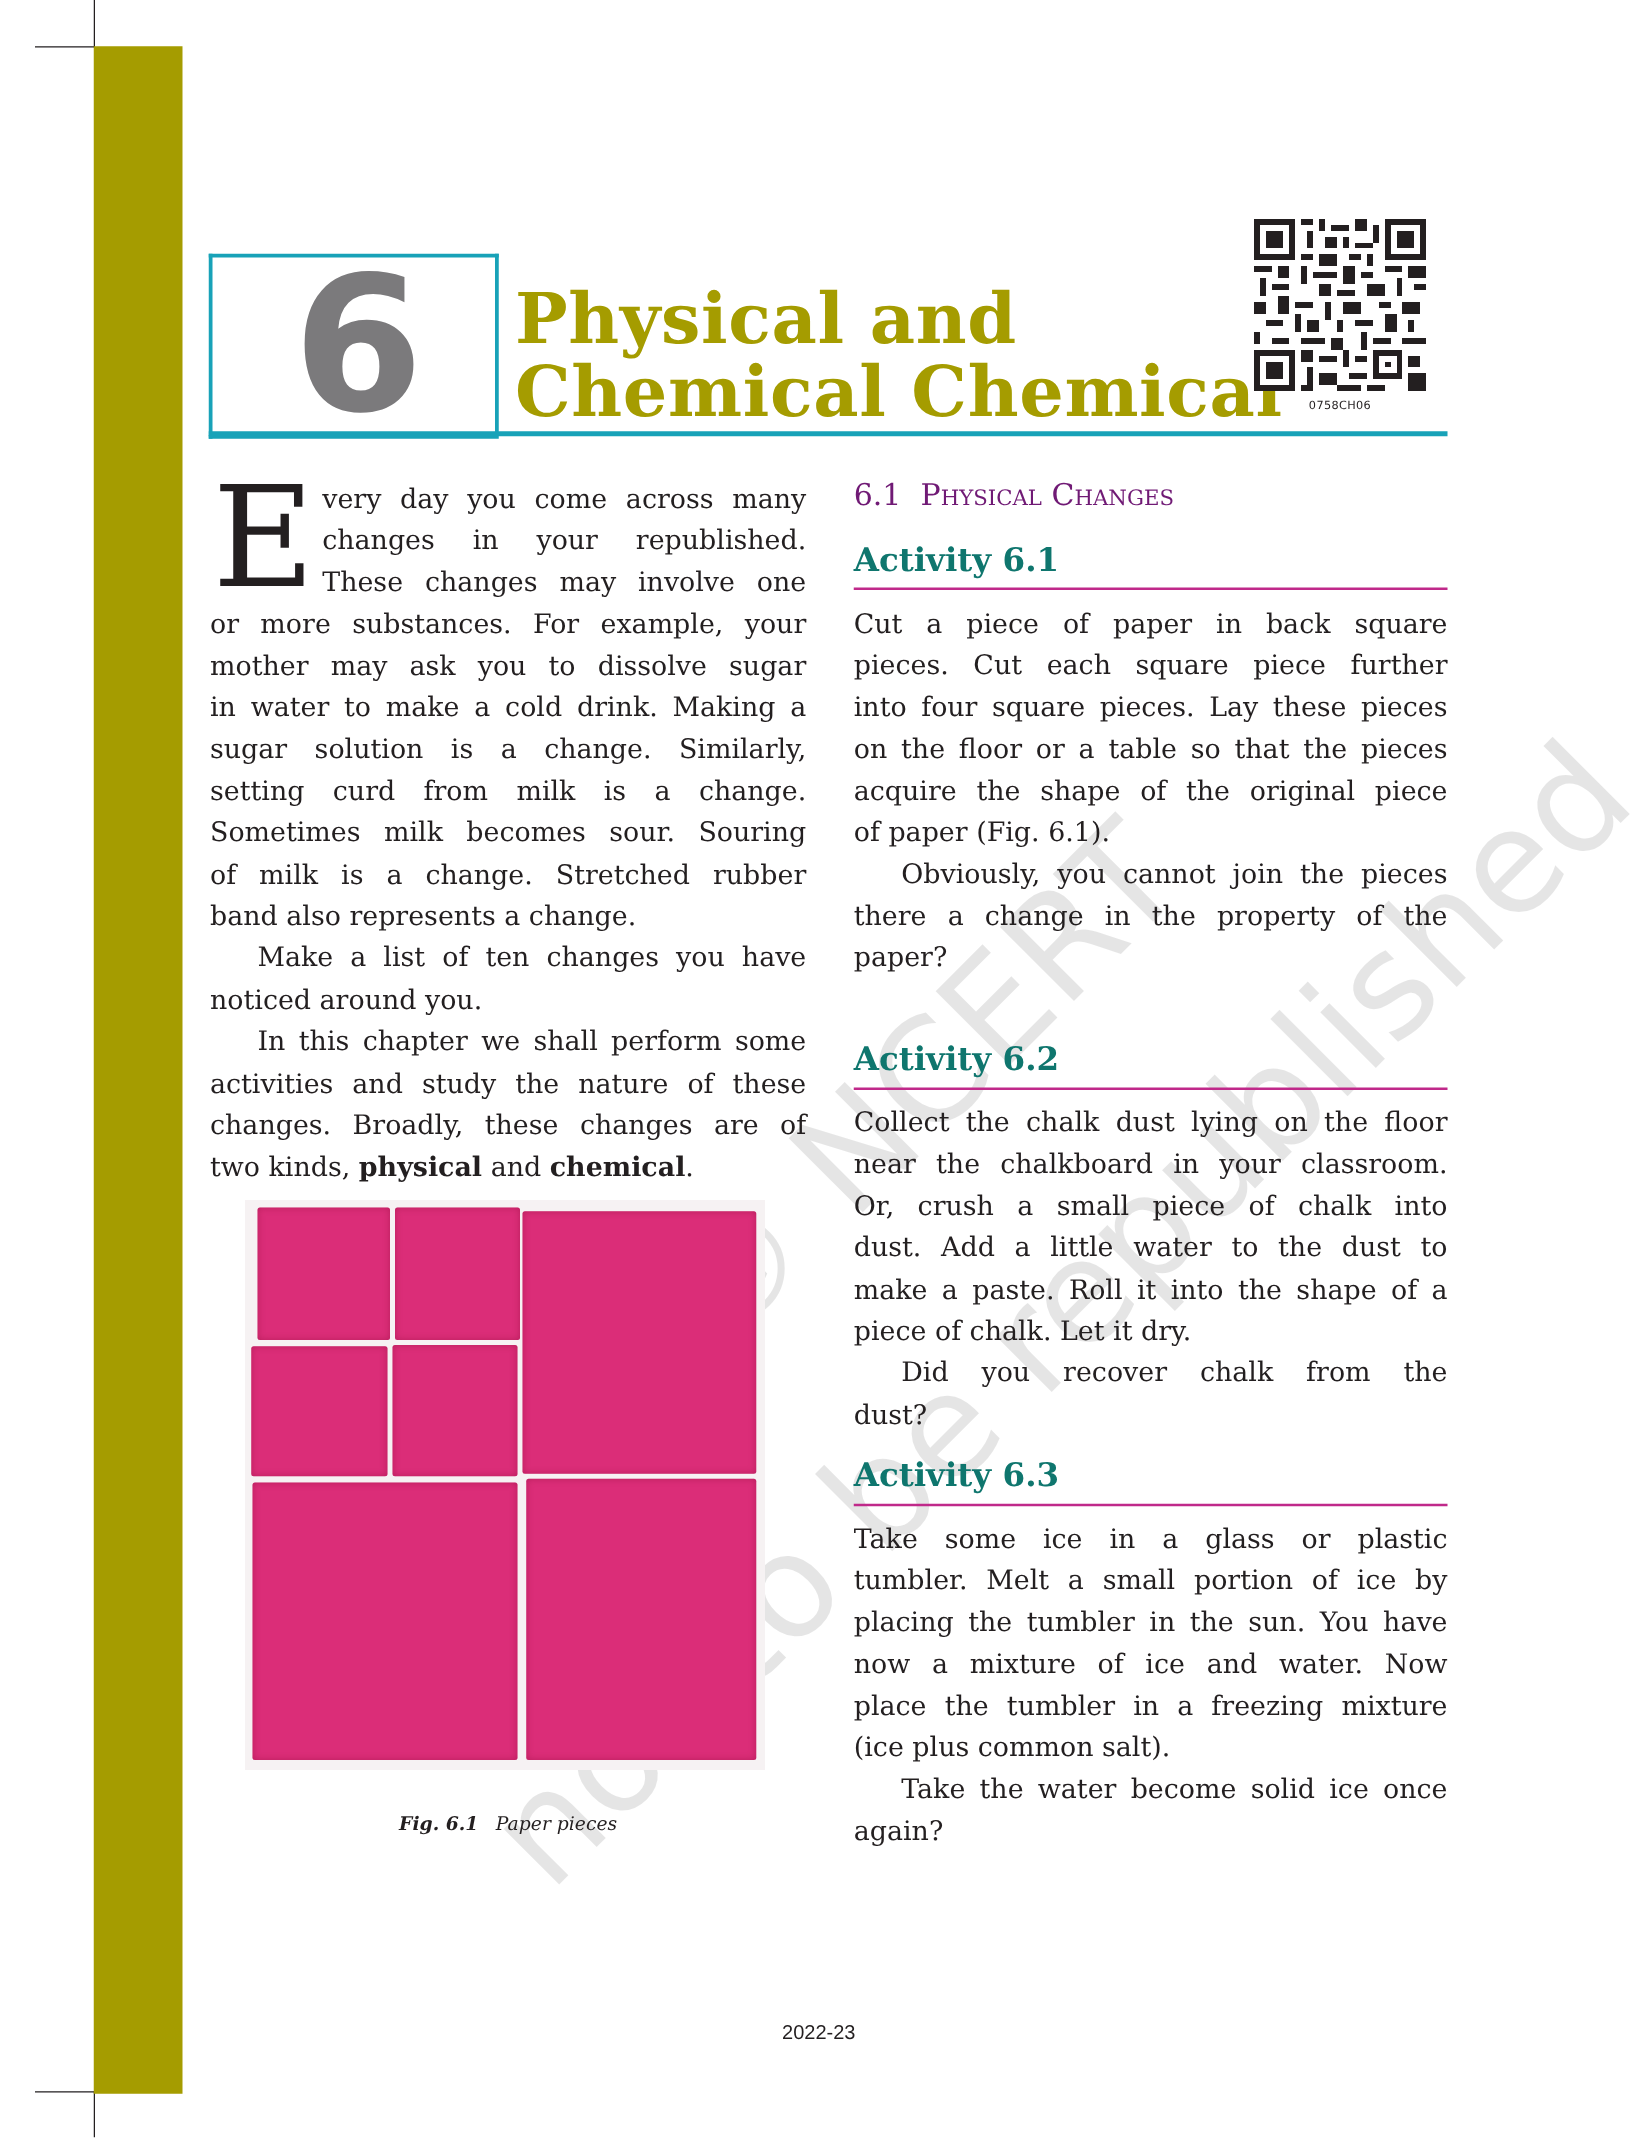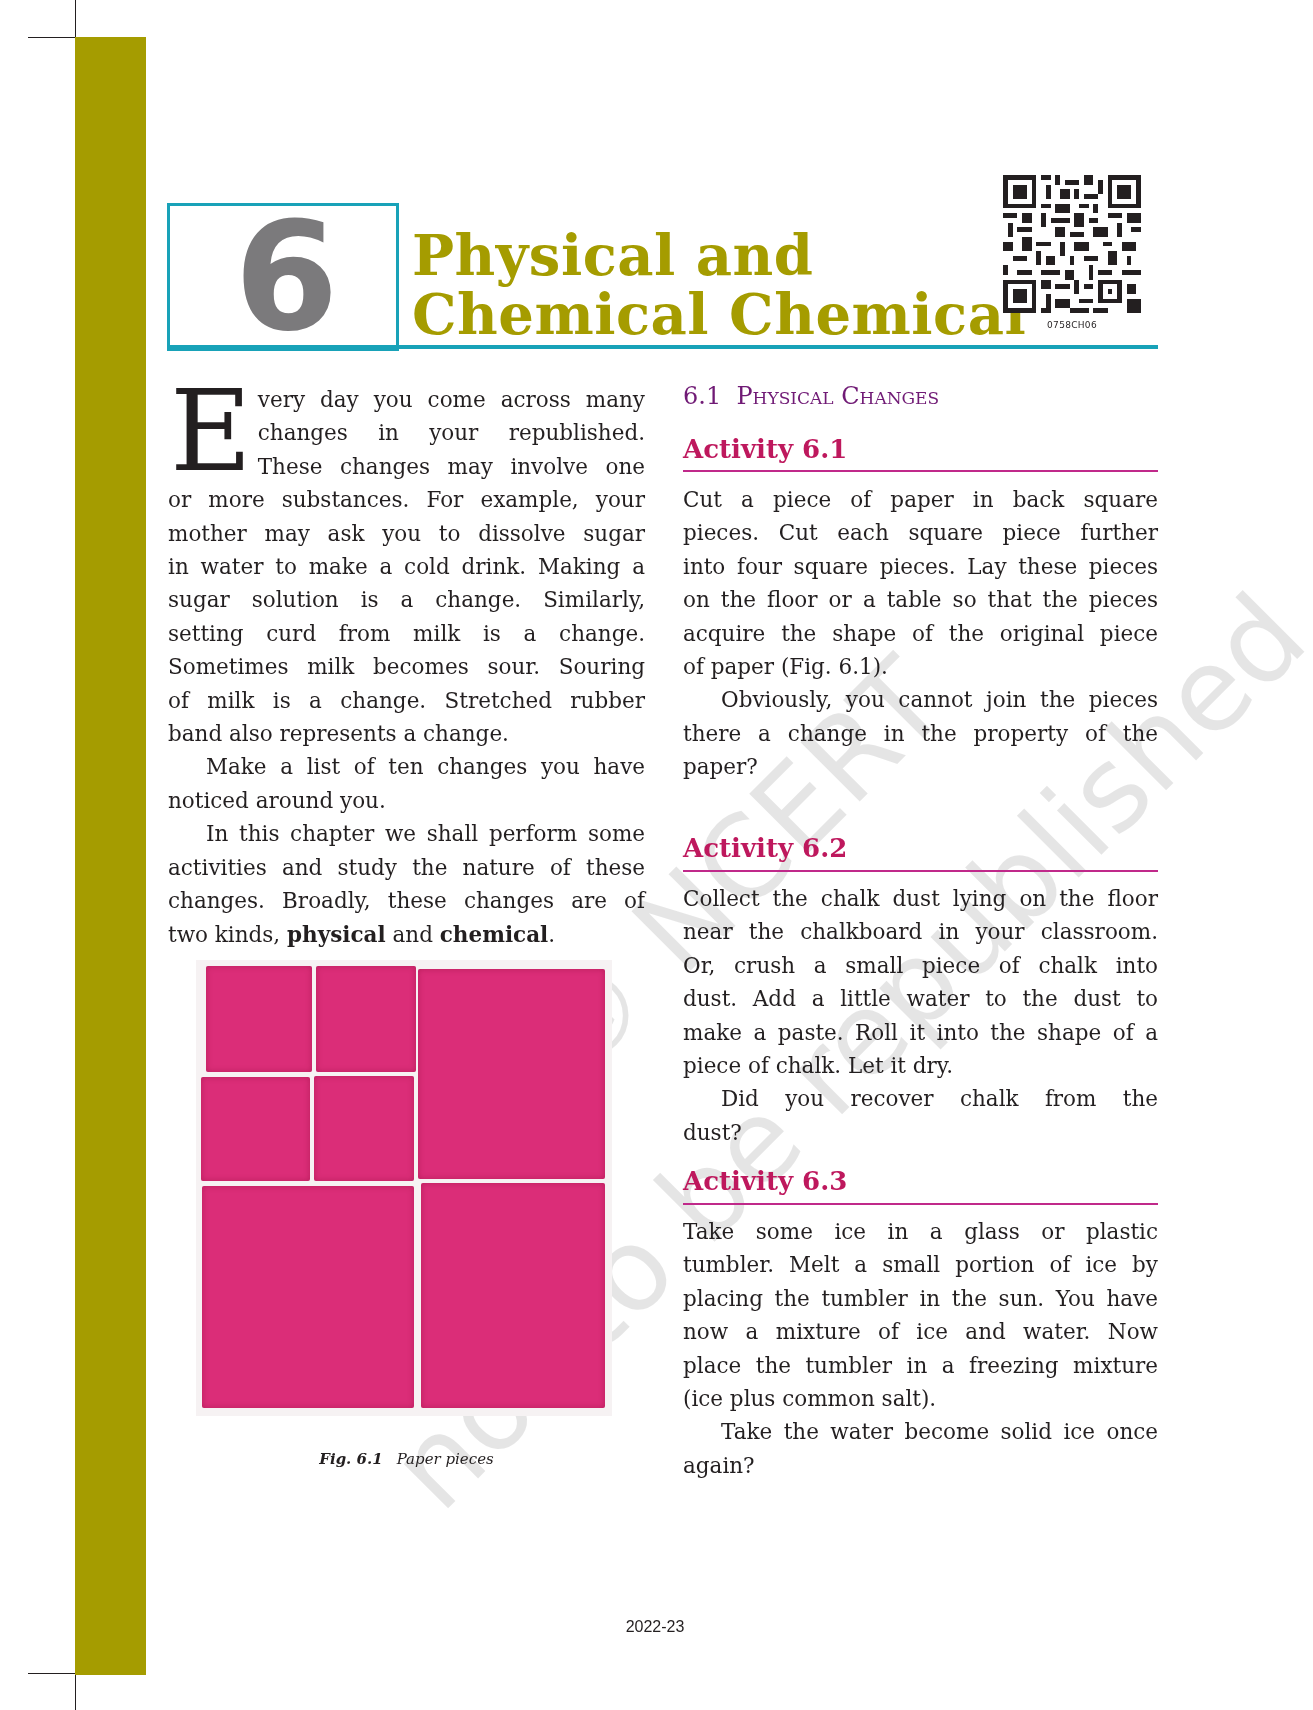--- a/index.html
+++ b/index.html
@@ -19,21 +19,21 @@
   .col { position:absolute; font-family:"DejaVu Serif", serif; font-size:21.5px; line-height:33.4px; color:#231f20; text-align:justify; }
   .col p { margin:0; }
   .left-col { left:168px; top:383px; width:477px; }
   .right-col { left:683px; width:475px; }
   .dropcap { float:left; font-family:"DejaVu Serif", serif; font-size:112px; line-height:88px; height:90px; margin:4px 6px 0 2px; color:#231f20; font-weight:normal; }
   .line { display:block; text-align:justify; text-align-last:justify; white-space:nowrap; }
   .line.last { text-align-last:left; }
 
   .sec-heading { position:absolute; left:683px; top:382px; font-family:"DejaVu Serif", serif; font-weight:normal; color:#701a75; font-size:24px; white-space:nowrap; }
   .sec-heading .sc { font-variant:small-caps; font-size:24px; }
-  .activity-heading { position:absolute; left:683px; font-family:"DejaVu Serif", serif; font-weight:bold; font-size:26px; color:#be185d; white-space:nowrap; }
+  .activity-heading { position:absolute; left:683px; font-family:"DejaVu Serif", serif; font-weight:bold; font-size:26px; color:#0f766e; white-space:nowrap; }
   .activity-rule { position:absolute; left:683px; width:475px; height:2px; background:#c0298a; }
 
   .figure { position:absolute; left:196px; top:960px; width:416px; height:456px; background:#f6f2f3; }
   .piece { position:absolute; background:#db2d78; box-shadow: inset 0 0 6px rgba(120,0,40,0.35); border-radius:2px; }
   .caption { position:absolute; left:168px; top:1450px; width:477px; text-align:center; font-family:"DejaVu Serif", serif; font-style:italic; font-size:15px; color:#231f20; }
   .caption b { font-weight:bold; margin-right:14px; }
 
   .watermark { position:absolute; font-family:"DejaVu Sans", sans-serif; color:rgba(0,0,0,0.10); font-size:115px; white-space:nowrap; transform-origin:left top; pointer-events:none; }
 
   .footer { position:absolute; left:560px; top:1618px; width:190px; text-align:center; font-family:"Liberation Sans", sans-serif; font-size:16px; color:#231f20; }

